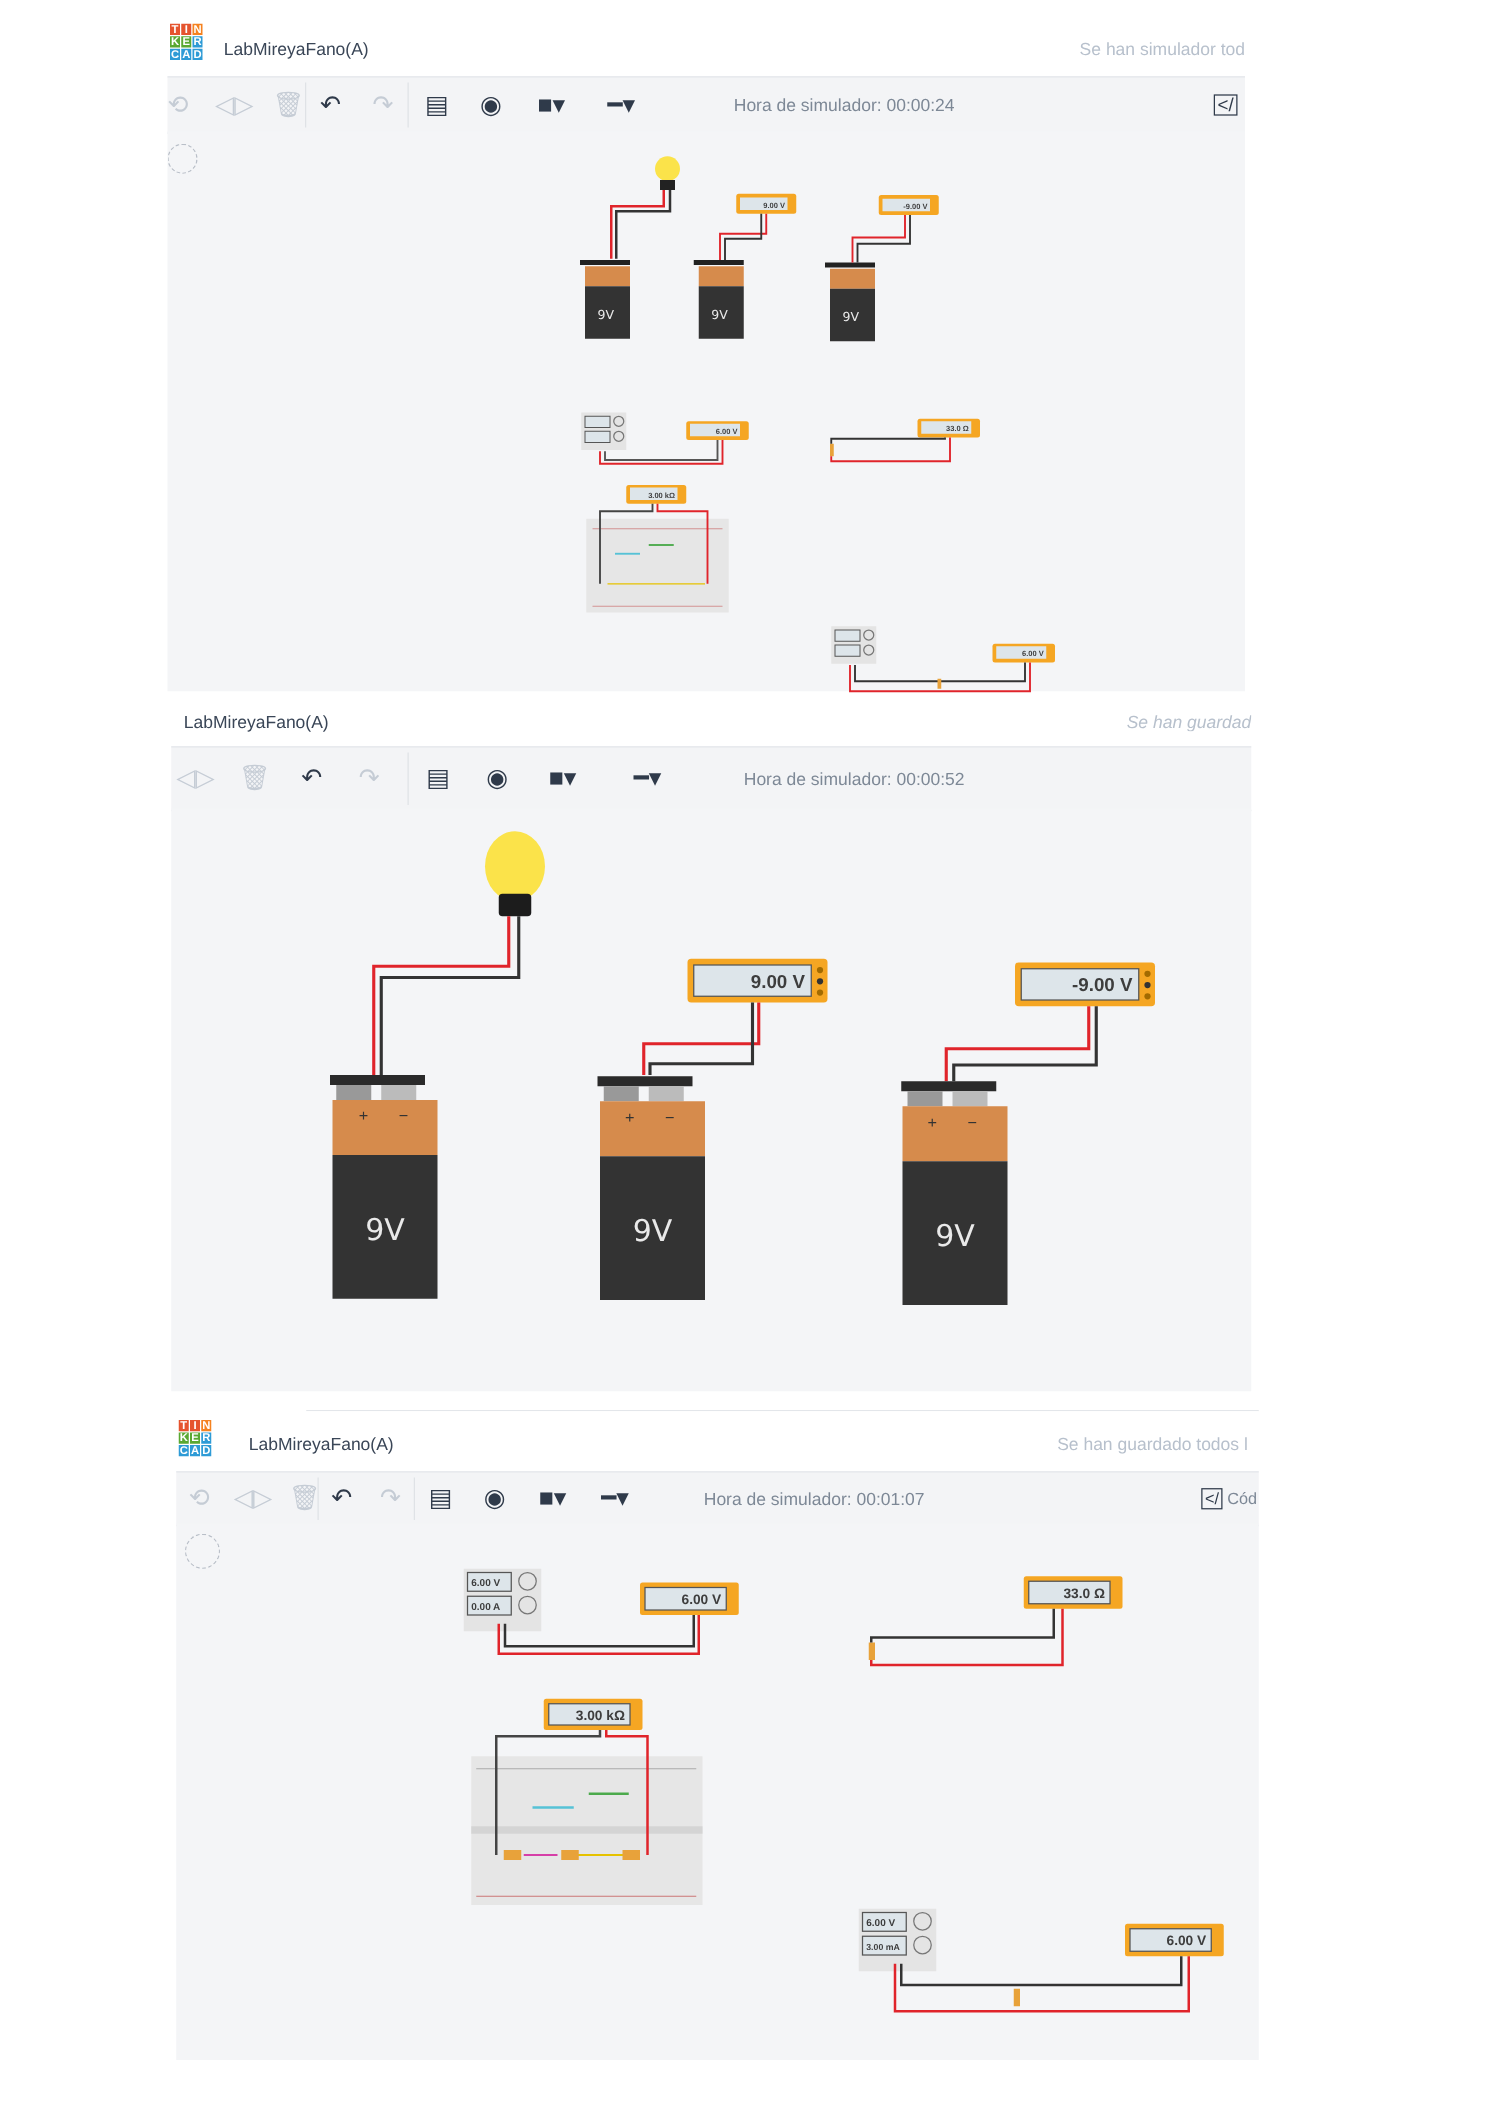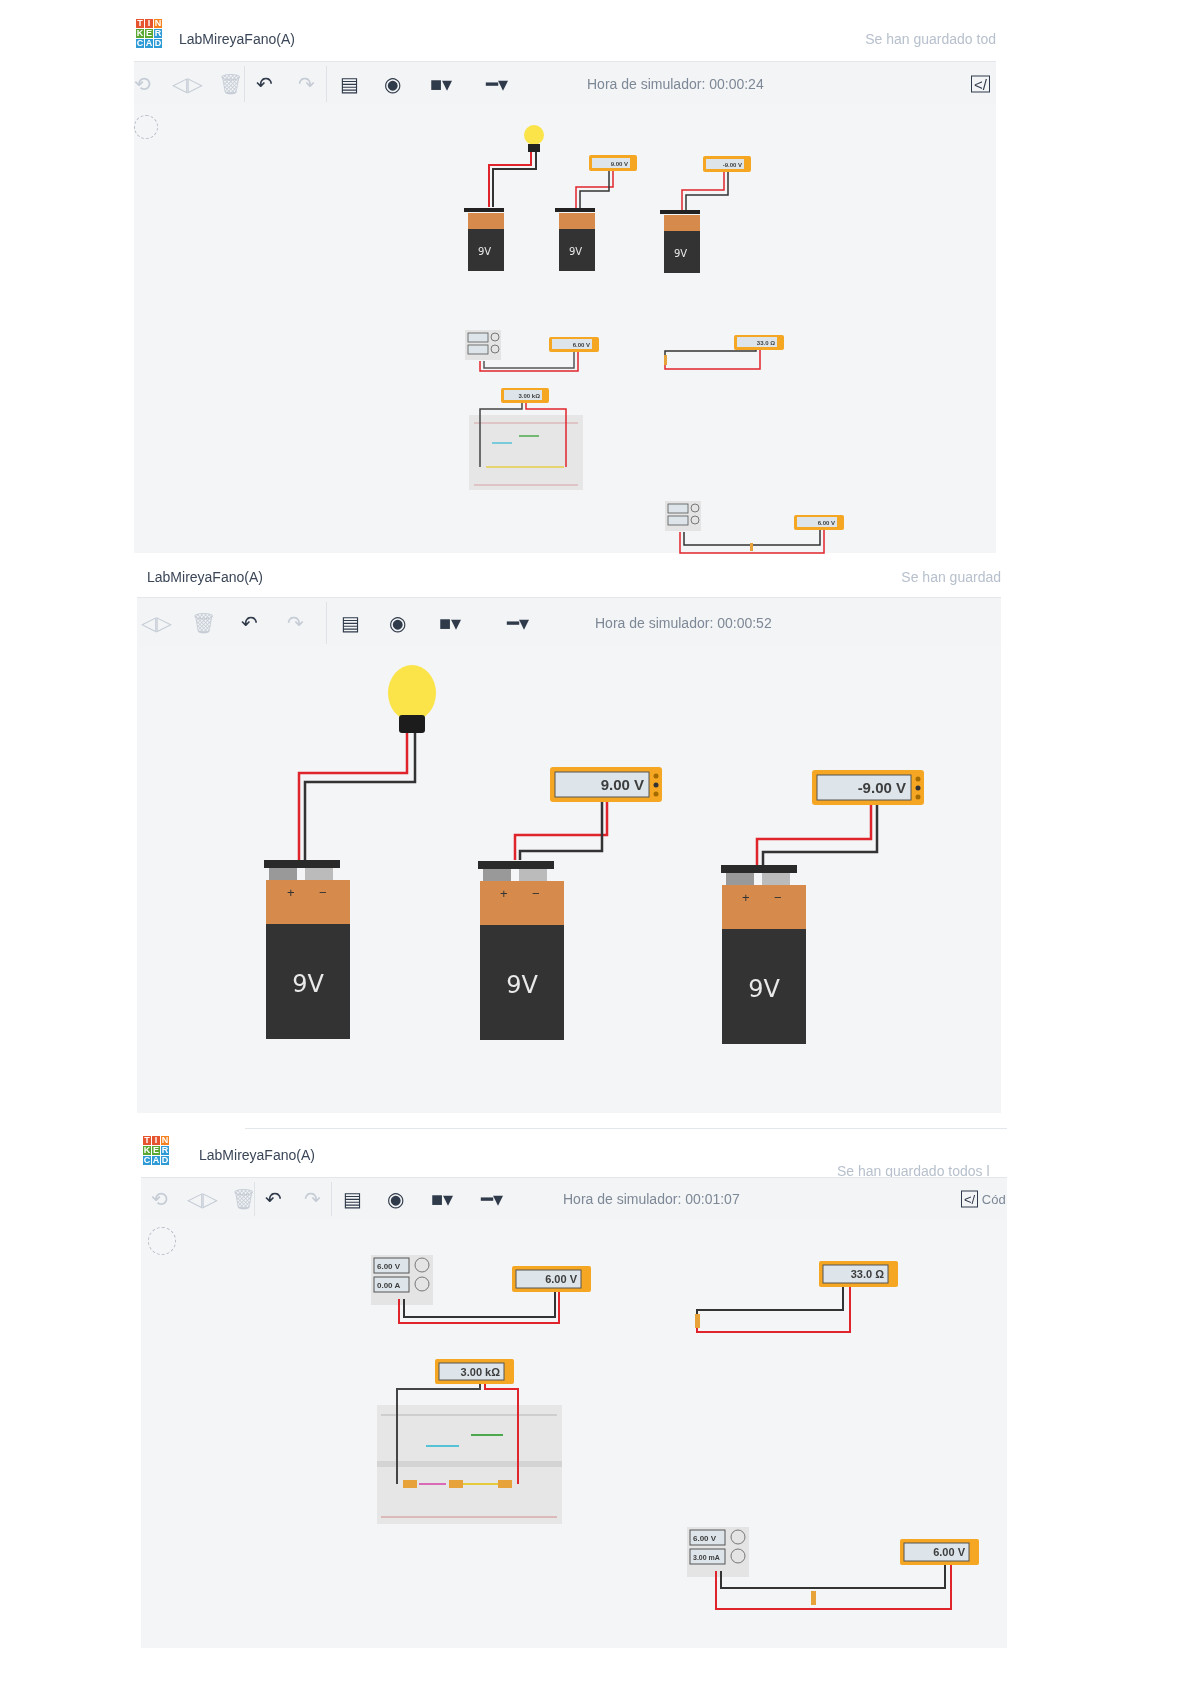--- a/index.html
+++ b/index.html
@@ -32,21 +32,21 @@
         <span style="background:#e5542e">I</span>
         <span style="background:#f58220">N</span>
       <span style="background:#5aa832">K</span>
         <span style="background:#5aa832">E</span>
         <span style="background:#2e9bd6">R</span>
       <span style="background:#2e9bd6">C</span>
         <span style="background:#2e9bd6">A</span>
         <span style="background:#2e9bd6">D</span>
     </div>
     <div class="title" style="left:45px;top:16px;">LabMireyaFano(A)</div>
-    <div class="saved" style="right:0;top:16px;width:140px;text-align:right;">Se han guardado tod</div>
+    <div class="saved" style="right:0;top:16px;width:140px;text-align:right;">Se han simulador tod</div>
   </div>
   <div class="toolbar" style="top:46px;height:44px;">
     <span class="tb-icon tb-dis" style="left:0px;">⟲</span>
     <span class="tb-icon tb-dis" style="left:38px;">◁▷</span>
     <span class="tb-icon tb-dis" style="left:84px;">🗑</span>
     <div class="sep" style="left:110px;"></div>
     <span class="tb-icon tb-en" style="left:122px;">↶</span>
     <span class="tb-icon tb-dis" style="left:164px;">↷</span>
     <div class="sep" style="left:192px;"></div>
     <span class="tb-icon tb-en" style="left:206px;">▤</span>
@@ -158,21 +158,21 @@
       <path d="M550 427 V440 H686 V425" stroke="#333" fill="none" stroke-width="1.5"></path>
       <path d="M546 427 V448 H690 V425" stroke="#e0242b" fill="none" stroke-width="1.5"></path>
       <rect x="616" y="438" width="3" height="8" fill="#e8a23a"></rect>
     </svg>
   </div>
 </div>
 
 <div class="shot" style="left:137px;top:555px;width:864px;height:560px;">
   <div class="hdr" style="top:0;height:42px;">
     <div class="title" style="left:10px;top:14px;">LabMireyaFano(A)</div>
-    <div class="saved" style="right:0;top:14px;width:120px;text-align:right;">Se han guardad</div>
+    <div class="saved" style="right:0;top:14px;width:120px;text-align:right;font-style:italic;">Se han guardad</div>
   </div>
   <div class="toolbar" style="top:42px;height:50px;">
     <span class="tb-icon tb-dis" style="left:4px;">◁▷</span>
     <span class="tb-icon tb-dis" style="left:54px;">🗑</span>
     <span class="tb-icon tb-en" style="left:104px;">↶</span>
     <span class="tb-icon tb-dis" style="left:150px;">↷</span>
     <div class="sep" style="left:189px;"></div>
     <span class="tb-icon tb-en" style="left:204px;">▤</span>
     <span class="tb-icon tb-en" style="left:252px;">◉</span>
     <span class="tb-icon tb-en" style="left:302px;">■▾</span>
@@ -255,21 +255,21 @@
         <span style="background:#e5542e">I</span>
         <span style="background:#f58220">N</span>
       <span style="background:#5aa832">K</span>
         <span style="background:#5aa832">E</span>
         <span style="background:#2e9bd6">R</span>
       <span style="background:#2e9bd6">C</span>
         <span style="background:#2e9bd6">A</span>
         <span style="background:#2e9bd6">D</span>
     </div>
     <div class="title" style="left:58px;top:18px;">LabMireyaFano(A)</div>
-    <div class="saved" style="right:0;top:34px;width:170px;text-align:left;">Se han guardado todos l</div>
+    <div class="saved" style="right:0;top:18px;width:170px;text-align:center;">Se han guardado todos l</div>
   </div>
   <div class="toolbar" style="top:49px;height:42px;">
     <span class="tb-icon tb-dis" style="left:10px;">⟲</span>
     <span class="tb-icon tb-dis" style="left:46px;">◁▷</span>
     <span class="tb-icon tb-dis" style="left:90px;">🗑</span>
     <div class="sep" style="left:113px;"></div>
     <span class="tb-icon tb-en" style="left:124px;">↶</span>
     <span class="tb-icon tb-dis" style="left:163px;">↷</span>
     <div class="sep" style="left:190px;"></div>
     <span class="tb-icon tb-en" style="left:202px;">▤</span>

